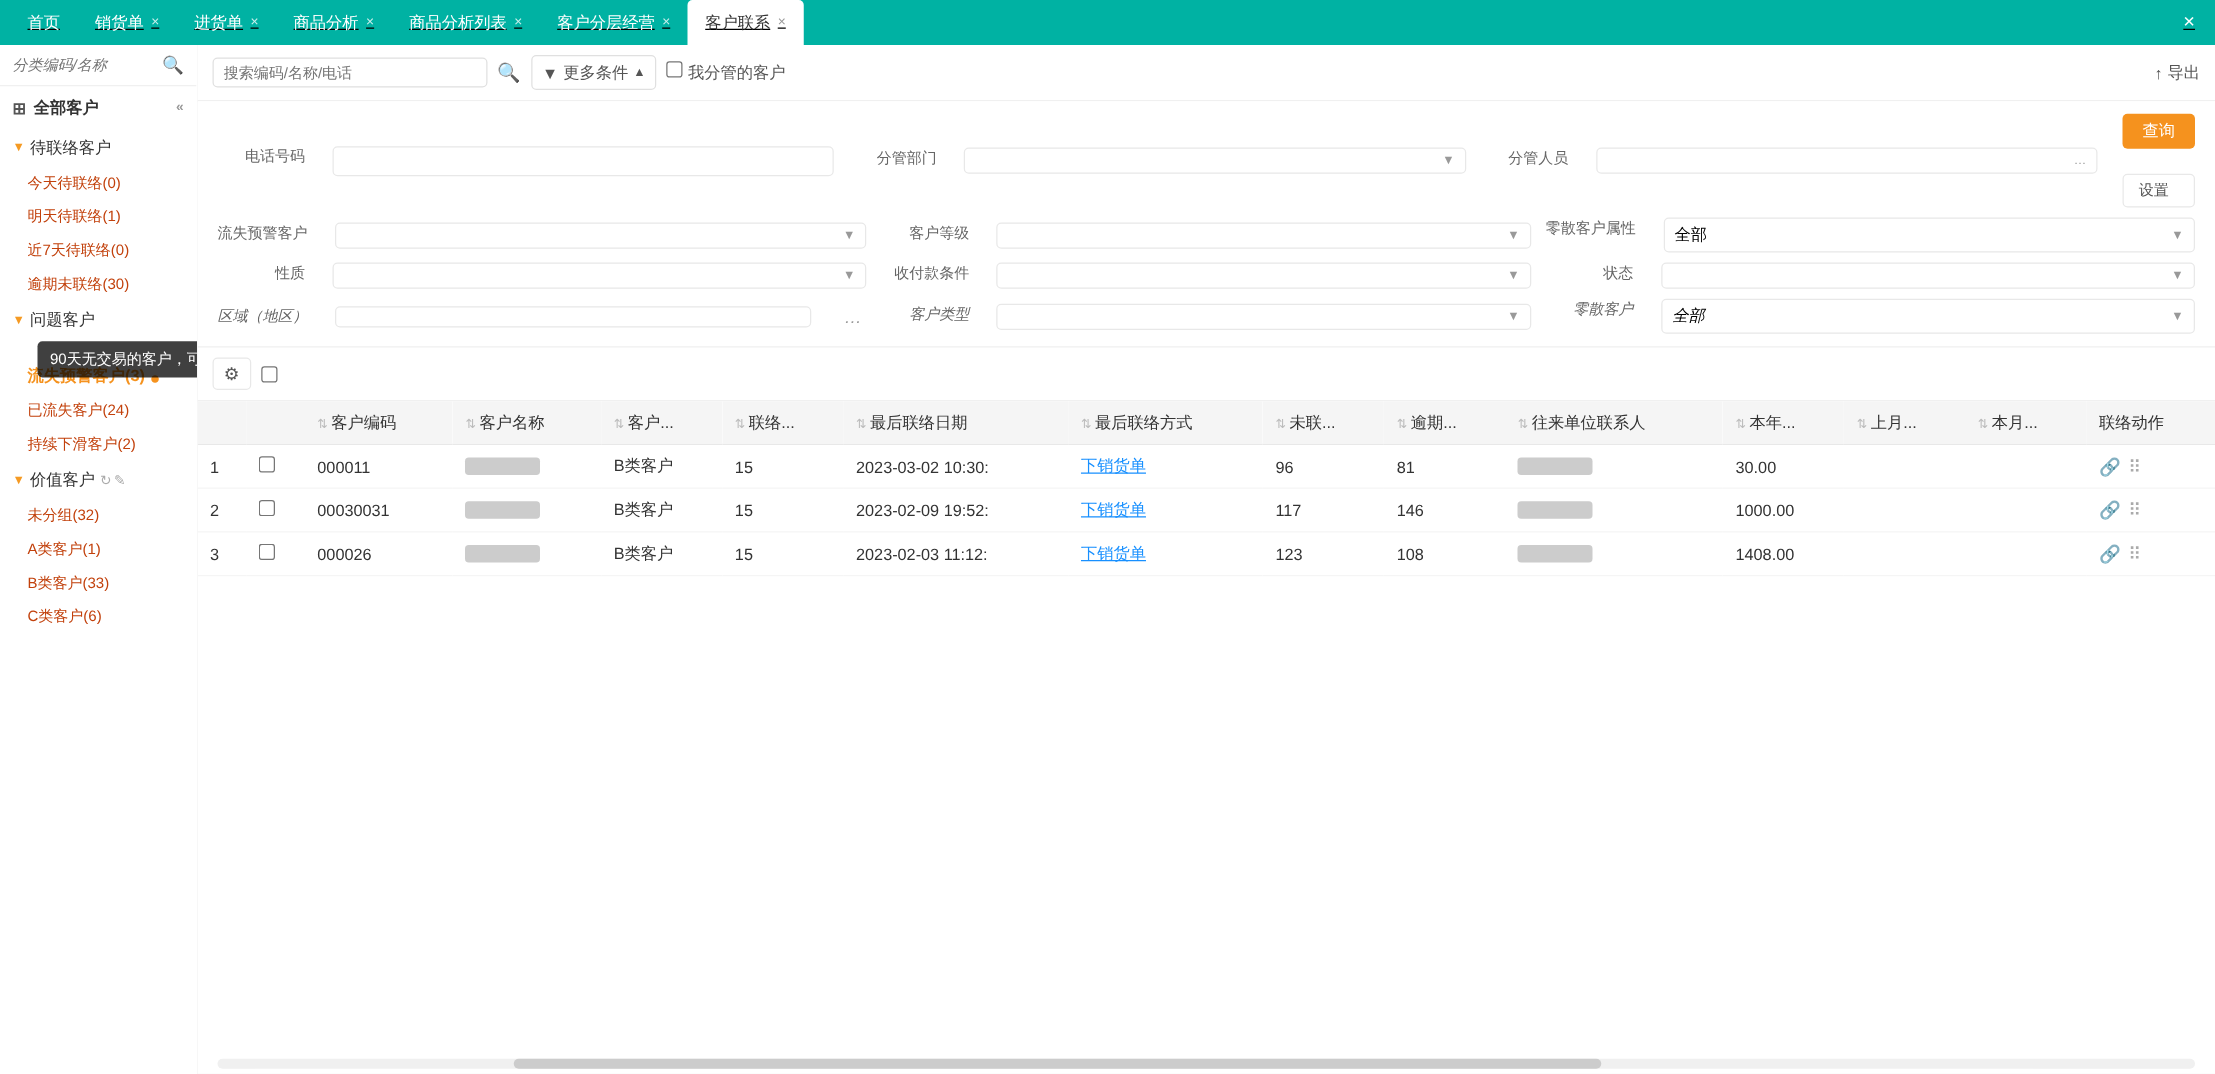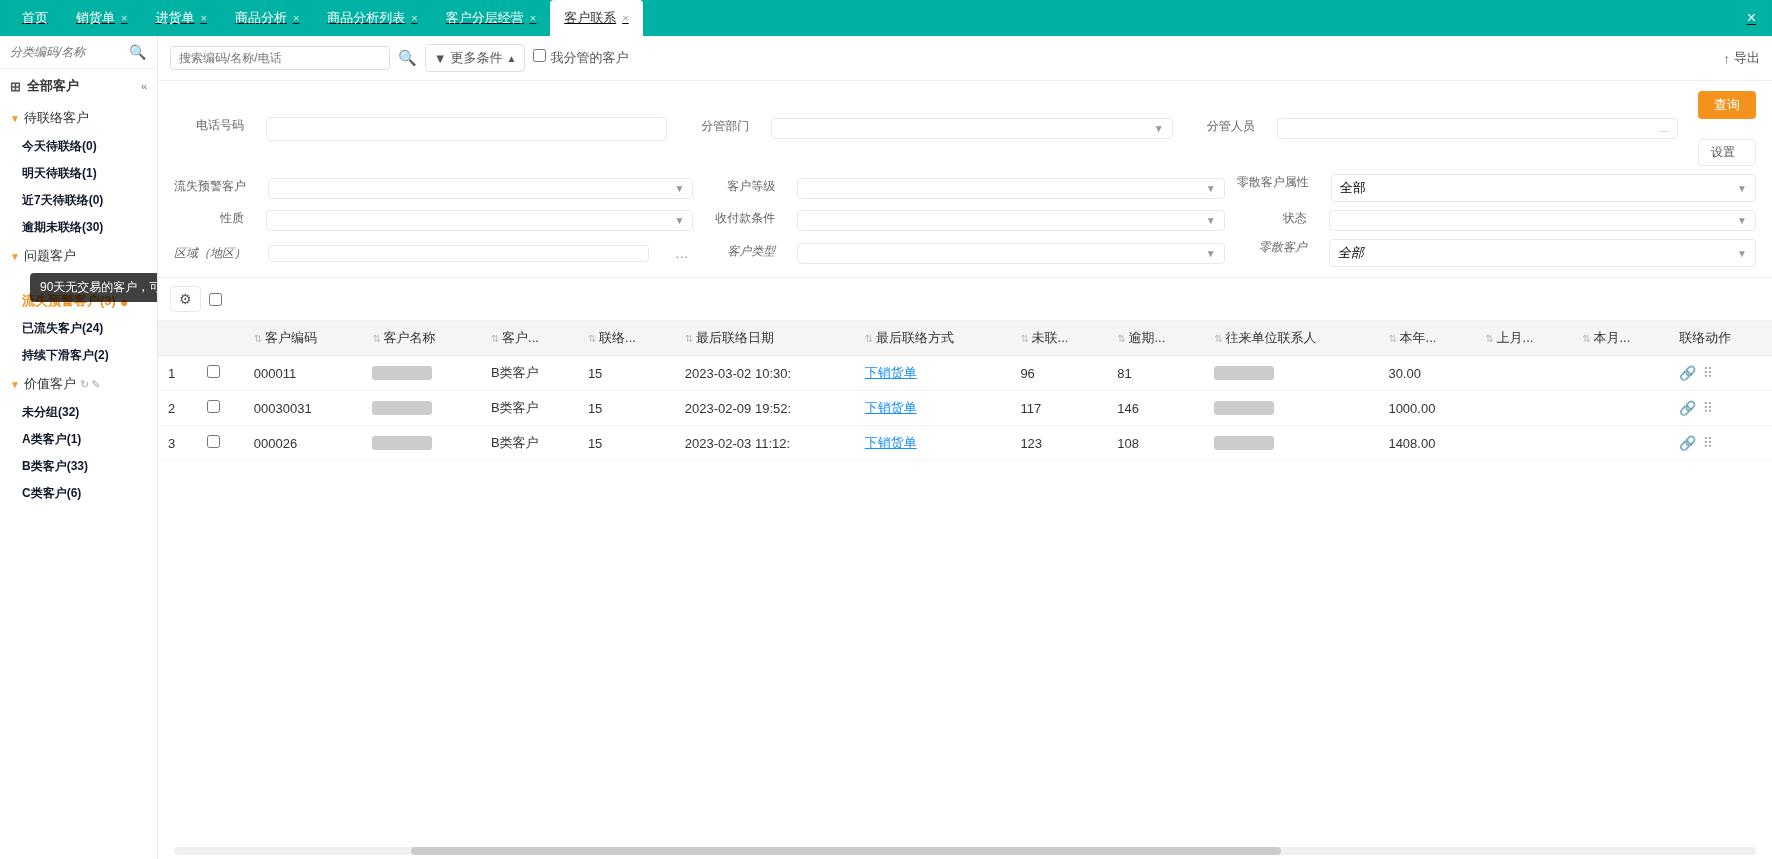--- a/index.html
+++ b/index.html
@@ -107,24 +107,23 @@
       align-items: center;
       padding: 6px 10px;
       font-size: 12px;
       color: #333;
       cursor: pointer;
     }
     .sidebar-section-title .arrow { margin-right: 4px; color: #f59a23; font-size: 10px; }
     .sidebar-item {
       padding: 5px 10px 5px 22px;
       font-size: 12px;
-      color: #0f172a;
+      color: #c2410c;
       cursor: pointer;
       white-space: nowrap;
-      font-weight: bold;
     }
     .sidebar-item.active-highlight {
       color: #f5921e;
     }
 
     .tooltip-box {
       background: rgba(0,0,0,0.75);
       color: #fff;
       font-size: 12px;
       padding: 6px 10px;

